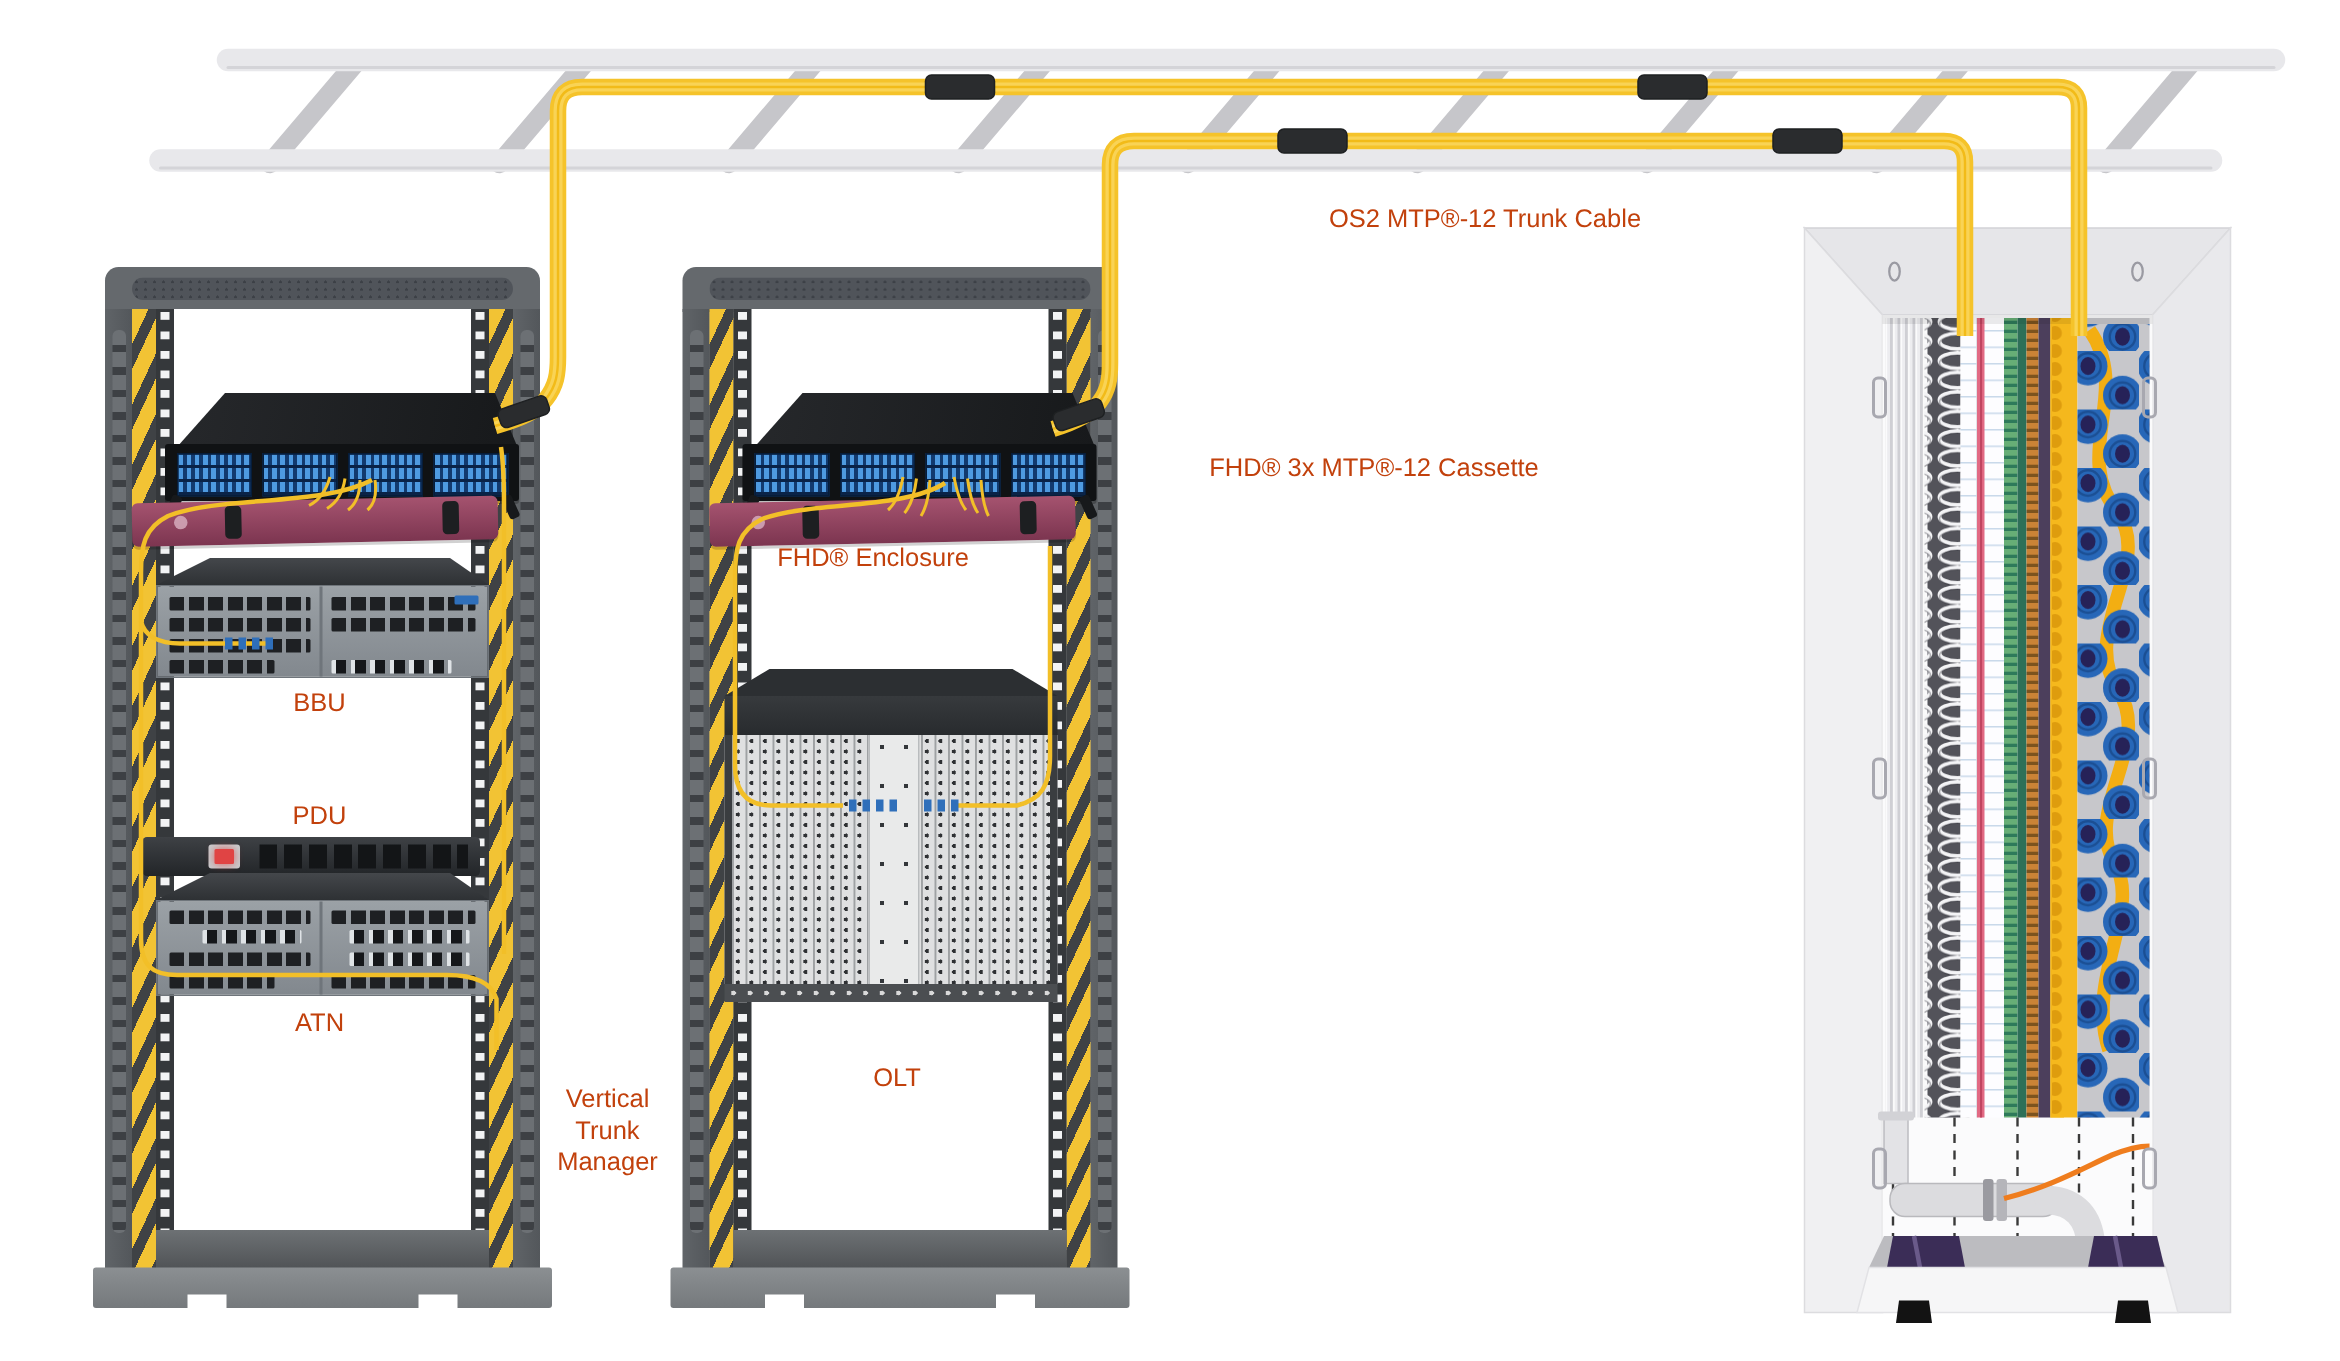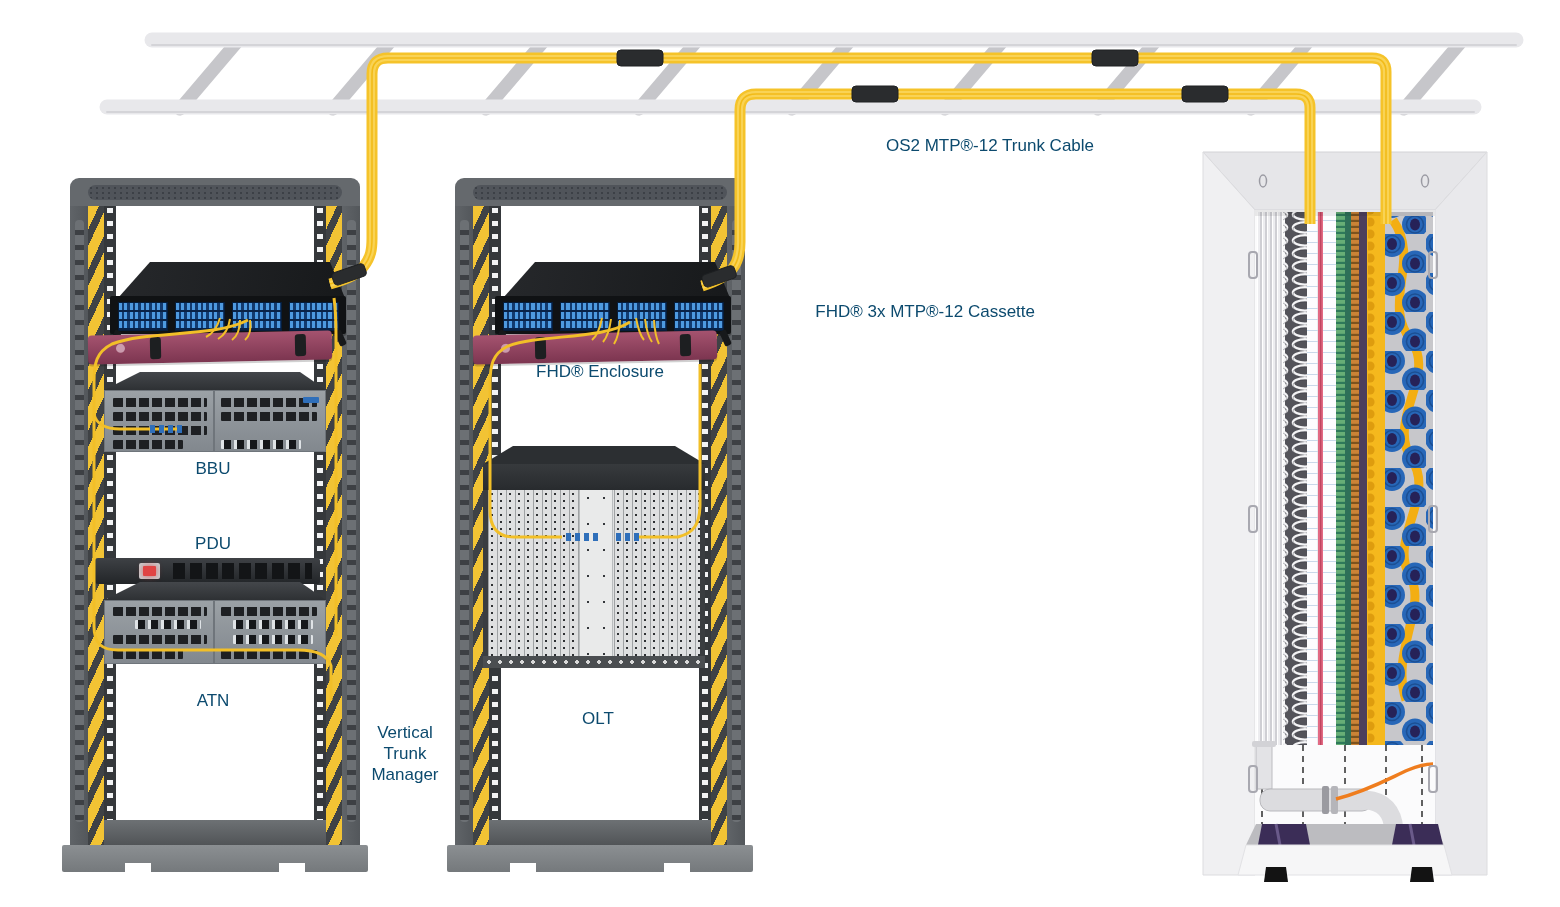--- a/index.html
+++ b/index.html
@@ -1,19 +1,19 @@
 <!DOCTYPE html>
 <html><head>
 <meta charset="utf-8">
 <style>
   html,body{margin:0;padding:0;background:#ffffff;}
   #stage{position:relative;width:1560px;height:907px;background:#ffffff;overflow:hidden;
          font-family:"Liberation Sans",sans-serif;}
-  .lbl{position:absolute;color:#0c4a6e;font-size:17px;line-height:21px;text-align:center;}
-  .lbl.left{text-align:right;}
+  .lbl{position:absolute;color:#c2410c;font-size:17px;line-height:21px;text-align:center;}
+  .lbl.left{text-align:center;margin-left:21px;}
 
   
   .rack{position:absolute;top:178px;width:290px;height:702px;}
   .rk-top{position:absolute;left:0;right:0;top:0;height:30px;background:#65696d;border-radius:9px 9px 0 0;}
   .rk-vent{position:absolute;left:18px;right:18px;top:7px;height:15px;border-radius:8px;background:#50545a;
            background-image:radial-gradient(circle 1px at 3px 3px,#3c4046 95%,transparent);background-size:6px 5px;}
   .rk-post{position:absolute;top:28px;bottom:34px;width:18px;background:linear-gradient(90deg,#606468,#53575b);}
   .rk-post.l{left:0;} .rk-post.r{right:0;}
   .rk-slot{position:absolute;top:14px;bottom:24px;width:9px;left:5px;border-radius:4px;
            background:repeating-linear-gradient(180deg,#6c7074 0 10px,#3d4044 10px 15px);}
@@ -197,24 +197,24 @@
     <div class="olt-screws"></div>
 
     <div class="rk-ledge"></div>
     <div class="rk-base"></div>
     <div class="rk-notch n1"></div>
     <div class="rk-notch n2"></div>
   </div>
 
   <div class="lbl" style="left:860px;top:135px;width:260px">OS2 MTP®-12 Trunk Cable</div>
   <div class="lbl left" style="left:755px;top:301px;width:280px">FHD® 3x MTP®-12 Cassette</div>
-  <div class="lbl" style="left:515px;top:361px;width:170px">FHD® Enclosure</div>
+  <div class="lbl" style="left:497px;top:361px;width:170px">FHD® Enclosure</div>
   <div class="lbl" style="left:163px;top:458px;width:100px">BBU</div>
   <div class="lbl" style="left:163px;top:533px;width:100px">PDU</div>
-  <div class="lbl" style="left:163px;top:690px;width:100px">ATN</div>
+  <div class="lbl" style="left:163px;top:671px;width:100px">ATN</div>
   <div class="lbl" style="left:363px;top:722px;width:84px">Vertical Trunk Manager</div>
   <div class="lbl" style="left:548px;top:708px;width:100px">OLT</div>
   <div class="lbl" style="left:1295px;top:848px;width:100px">MODF</div>
 
   <svg class="overlay" width="1560" height="907" viewBox="0 0 1560 907">
     <defs>
       <pattern id="p-vstripes" width="5" height="8" patternUnits="userSpaceOnUse">
         <rect width="5" height="8" fill="#ededf0"></rect>
           <rect width="2" height="8" fill="#cfcfd4"></rect>
           <rect x="2" width="1" height="8" fill="#ffffff"></rect>

